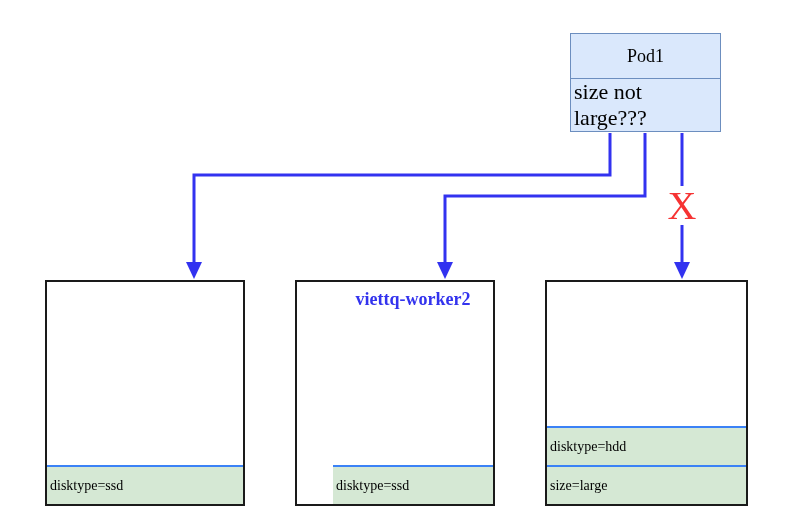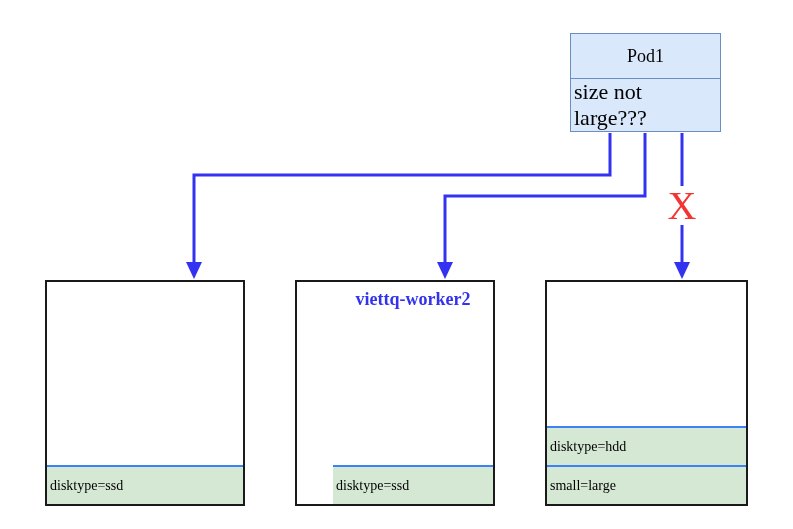--- a/index.html
+++ b/index.html
@@ -113,21 +113,21 @@
 
   <div class="worker worker-2">
     <div class="worker-name">viettq-worker2</div>
     <div class="worker-spacer"></div>
     <div class="worker-label">disktype=ssd</div>
   </div>
 
   <div class="worker worker-3">
     <div class="worker-spacer"></div>
     <div class="worker-label">disktype=hdd</div>
-    <div class="worker-label">small=large</div>
+    <div class="worker-label">size=large</div>
   </div>
 
   <svg class="edges" width="793" height="529" viewBox="0 0 793 529">
     <g stroke="#3232f0" stroke-width="3" fill="none">
       <polyline points="610,133 610,175 194,175 194,263"></polyline>
       <polyline points="645,133 645,196 445,196 445,263"></polyline>
       <line x1="682" y1="133" x2="682" y2="186"></line>
       <line x1="682" y1="225" x2="682" y2="263"></line>
     </g>
     <g fill="#3232f0" stroke="none">

